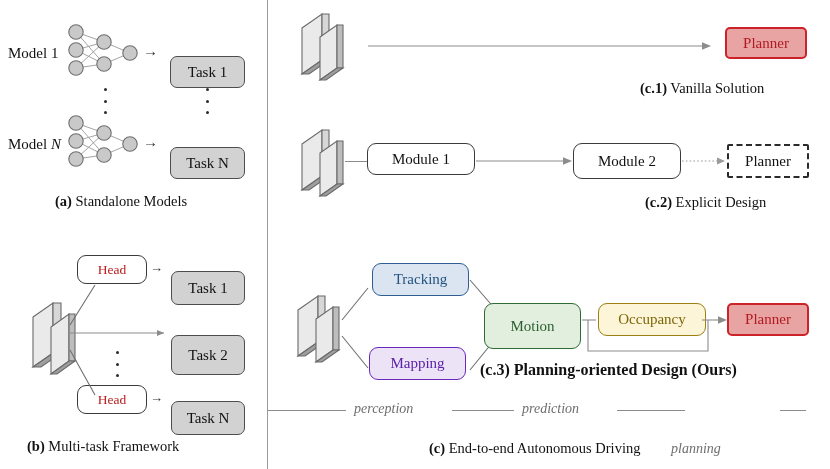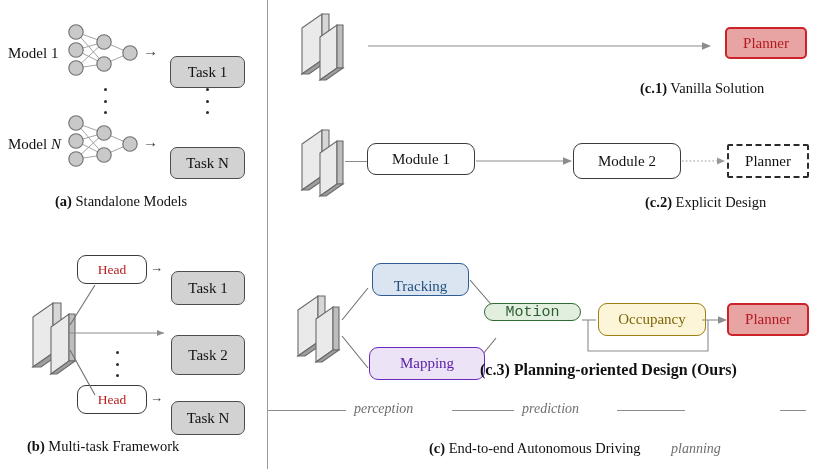--- a/index.html
+++ b/index.html
@@ -23,21 +23,21 @@
         font-size:15px;color:#111;margin-top:19px;}
   .head{background:#ffffff;border:1.6px solid #3b3b3b;border-radius:9px;
         font-size:13.5px;color:#b91c1c;}
   .module{background:#ffffff;border:1.6px solid #3b3b3b;border-radius:9px;
           font-size:15px;color:#111;}
   .planner-solid{background:#e8a3a3;border:2px solid #cc2229;border-radius:5px;
                  font-size:15px;color:#b01b22;}
   .planner-dashed{background:#ffffff;border:2px dashed #2b2b2b;border-radius:2px;
                   font-size:15px;color:#111;}
   .tracking{background:#dbe5f1;border:1.8px solid #2e5c93;border-radius:9px;
-            font-size:15px;color:#23527f;align-items:flex-end;}
+            font-size:15px;color:#23527f;}
   .mapping{background:#ece3f7;border:1.8px solid #6b28bf;border-radius:9px;
            font-size:15px;color:#5b21a8;}
   .motion{background:#e2efdf;border:1.8px solid #2f6b35;border-radius:9px;
           font-size:15px;color:#2b5f30;}
   .occupancy{background:#fcf5d8;border:1.8px solid #9c8012;border-radius:9px;
              font-size:15px;color:#7d6608;}
 
   
   .hline{position:absolute;height:0;border-top:1.1px solid #8c8c8c;}
   .divider{position:absolute;width:0;border-left:1.2px solid #9a9a9a;}
@@ -259,25 +259,25 @@
     <line class="stroke-d" x1="6" y1="62" x2="32" y2="30"></line>
     <line class="stroke-d" x1="6" y1="78" x2="32" y2="110"></line>
     <line class="stroke-d" x1="134" y1="22" x2="160" y2="52"></line>
     <line class="stroke-d" x1="134" y1="112" x2="160" y2="80"></line>
   </svg>
 
   <div class="box tracking" style="left:372px;top:263px;width:97px;height:33px;">
     <span>Tracking</span>
   </div>
 
-  <div class="box mapping" style="left:369px;top:347px;width:116px;height:33px;">
+  <div class="box mapping" style="left:369px;top:347px;width:97px;height:33px;">
     <span>Mapping</span>
   </div>
 
-  <div class="box motion" style="left:484px;top:303px;width:97px;height:18px;font-family:Liberation Mono, monospace;">
+  <div class="box motion" style="left:484px;top:303px;width:97px;height:46px;">
     <span>Motion</span>
   </div>
 
   <div class="box occupancy" style="left:598px;top:303px;width:108px;height:33px;">
     <span>Occupancy</span>
   </div>
 
   <div class="box planner-solid" style="left:727px;top:303px;width:82px;height:33px;">
     <span>Planner</span>
   </div>

